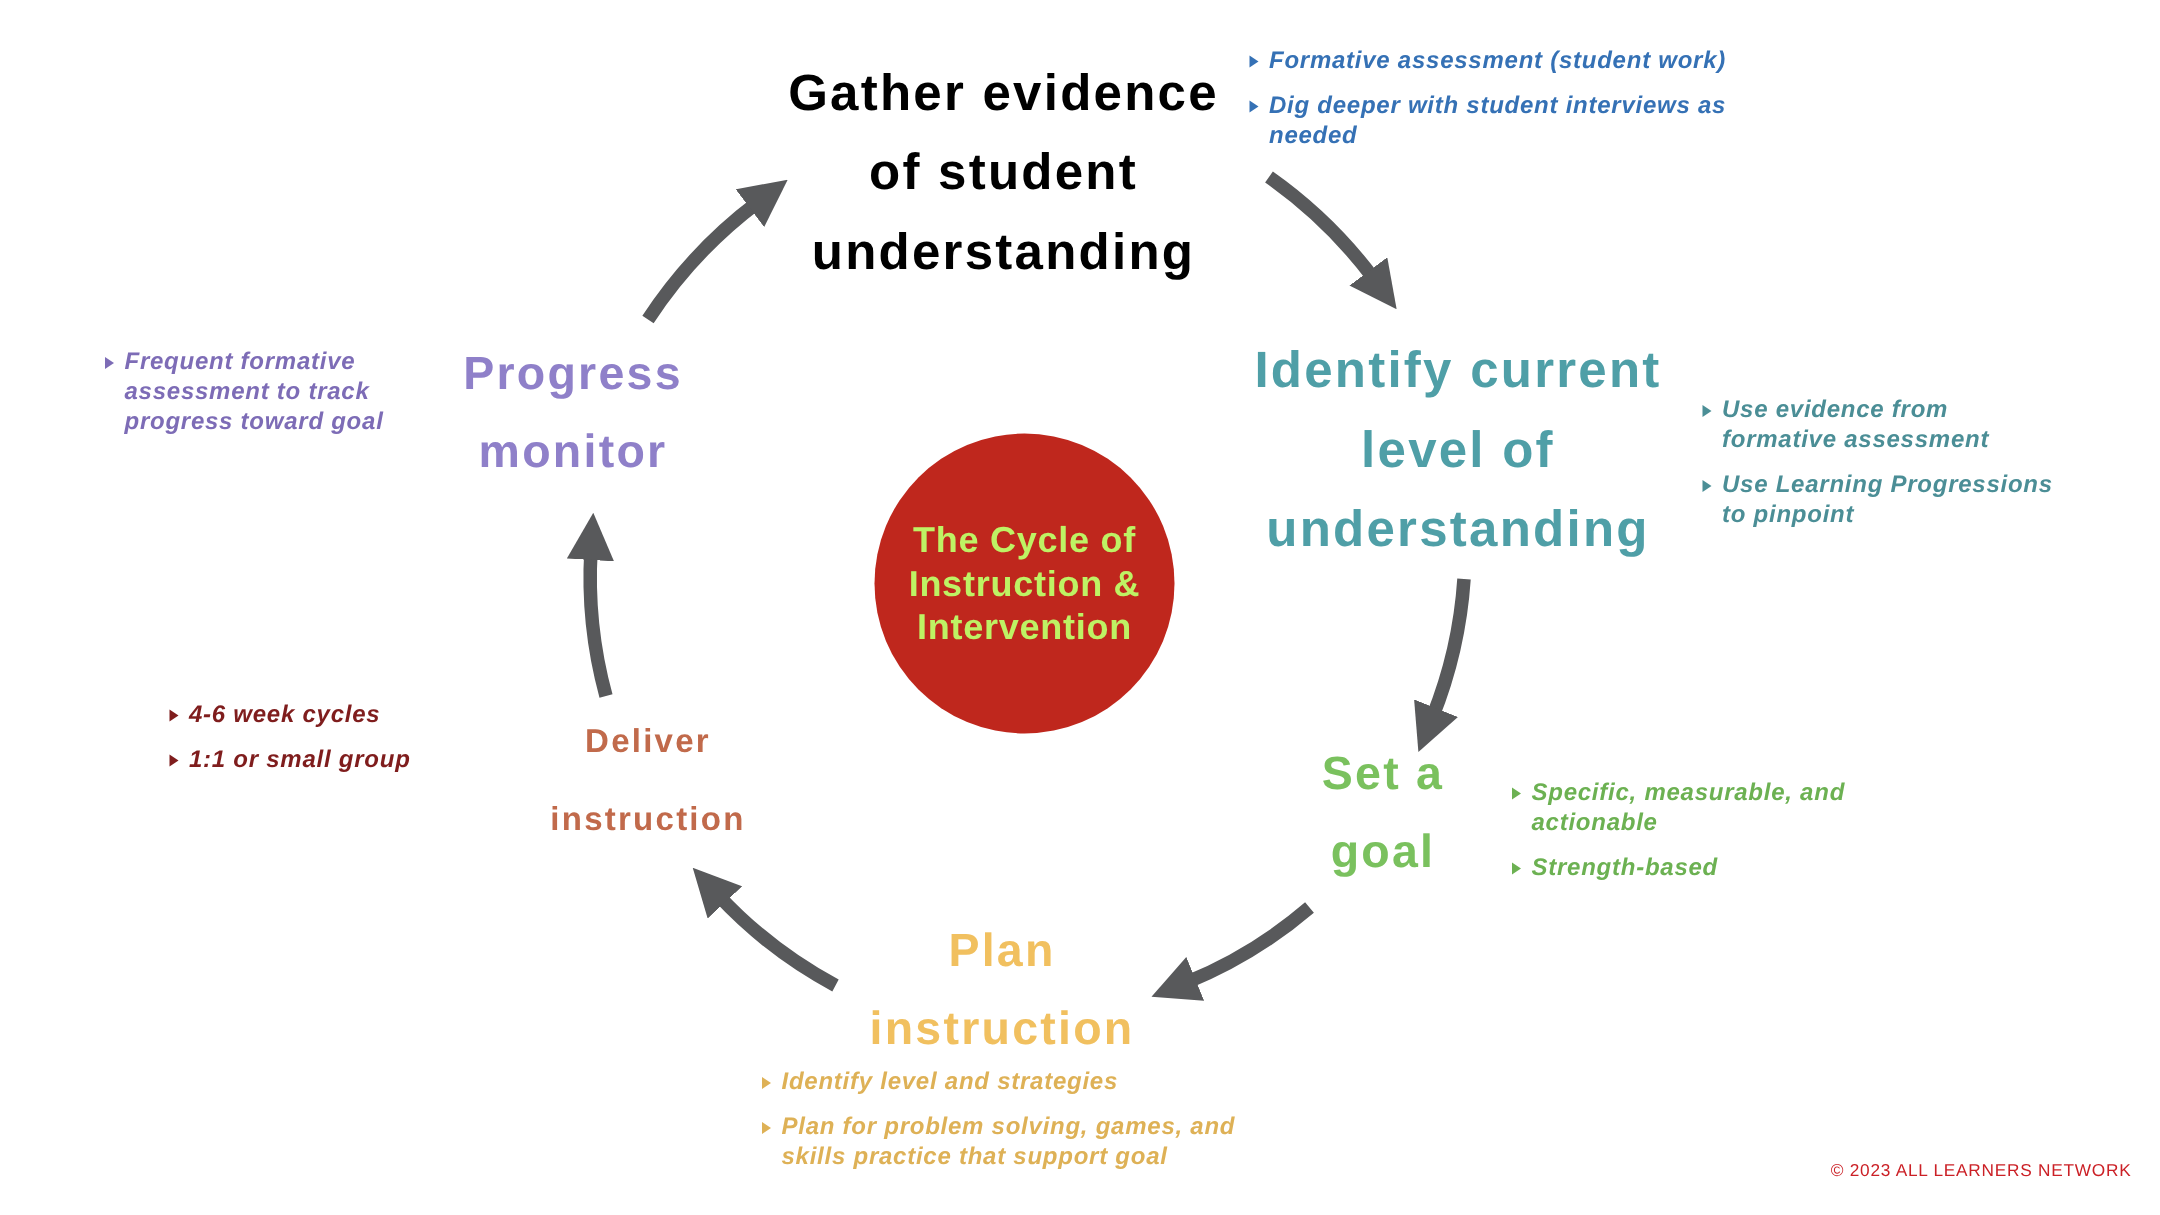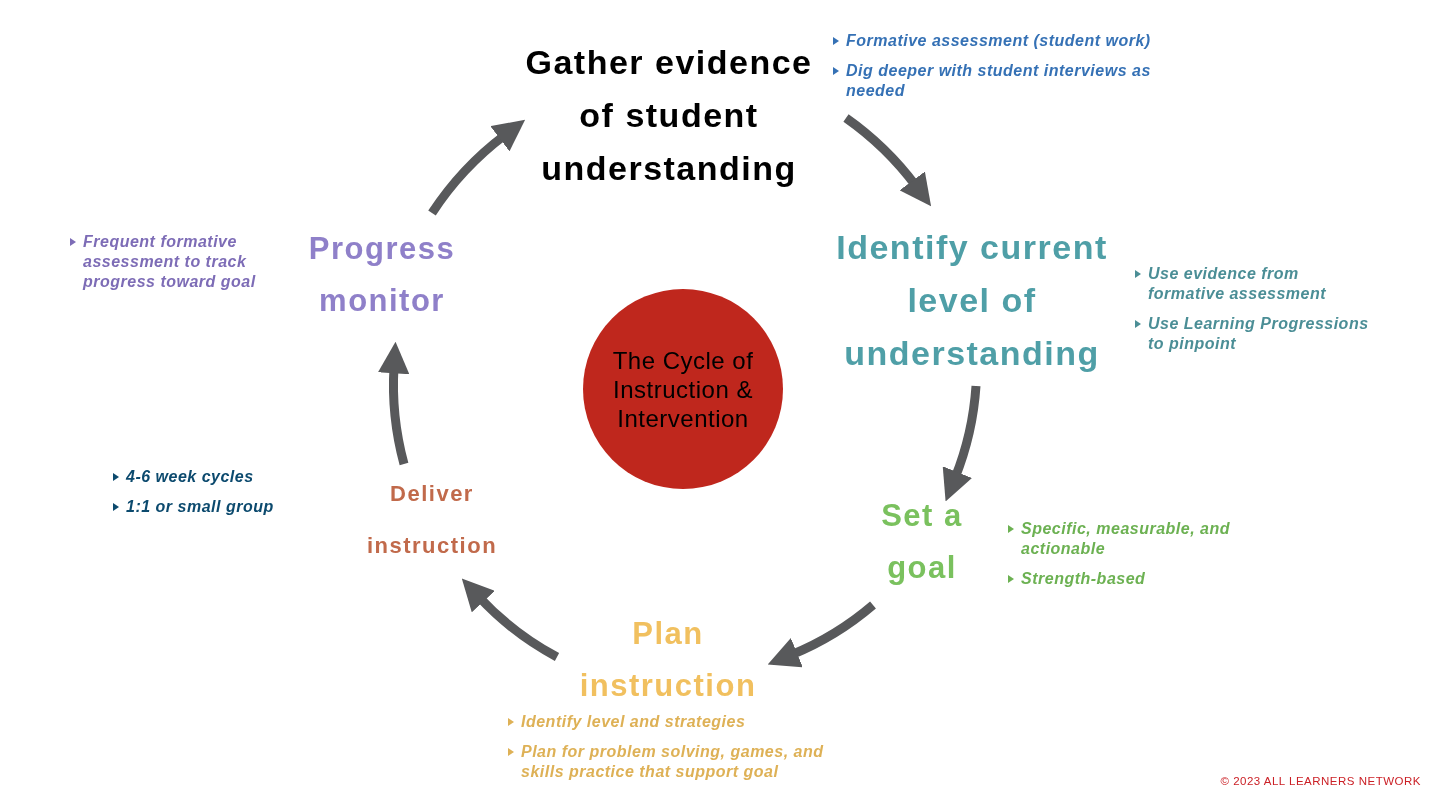--- a/index.html
+++ b/index.html
@@ -16,32 +16,32 @@
   .h-plan    {left:518px;top:608px; width:300px;color:#f1c05f;font-size:31px;line-height:52px;}
   .h-deliver {left:272px;top:468px; width:320px;color:#c16a4b;font-size:22px;line-height:52px;}
   .h-progress{left:232px;top:223px; width:300px;color:#8f80c9;font-size:31px;line-height:52px;}
 
   .bullets{position:absolute;font-size:16px;font-weight:bold;font-style:italic;
            line-height:20px;letter-spacing:0.5px;}
   .b-gather  {left:833px; top:31px;  width:420px;color:#3571b5;}
   .b-identify{left:1135px;top:264px; width:280px;color:#4b8e96;}
   .b-goal    {left:1008px;top:519px; width:280px;color:#6cb152;}
   .b-plan    {left:508px; top:712px; width:360px;color:#deb156;}
-  .b-deliver {left:113px; top:467px; width:220px;color:#0c4a6e;}
+  .b-deliver {left:113px; top:467px; width:220px;color:#7f1d1d;}
   .b-progress{left:70px;  top:232px; width:230px;color:#7d6cb6;}
   .bullet-item{display:flex;margin-bottom:10px;}
   .tri{flex:0 0 auto;width:0;height:0;border-left:6px solid currentColor;
        border-top:4px solid transparent;border-bottom:4px solid transparent;
        margin:6px 7px 0 0;}
   .bt{white-space:pre-line;}
 
   .circle{position:absolute;left:583px;top:289px;width:200px;height:200px;border-radius:50%;
           background:#bf271d;display:flex;flex-direction:column;align-items:center;
           justify-content:center;text-align:center;}
-  .circle .cl{color:#000000;font-weight:normal;font-size:24px;line-height:29px;letter-spacing:0.5px;}
+  .circle .cl{color:#bef264;font-weight:bold;font-size:24px;line-height:29px;letter-spacing:0.5px;}
 
   .footer{position:absolute;top:775px;right:19px;color:#cb2026;font-size:11.5px;
           letter-spacing:0.5px;white-space:nowrap;}
   .footer .fb{font-weight:normal;}
   .footer .fr{font-weight:normal;}
 </style>
 </head>
 <body>
 
 <div class="canvas">

